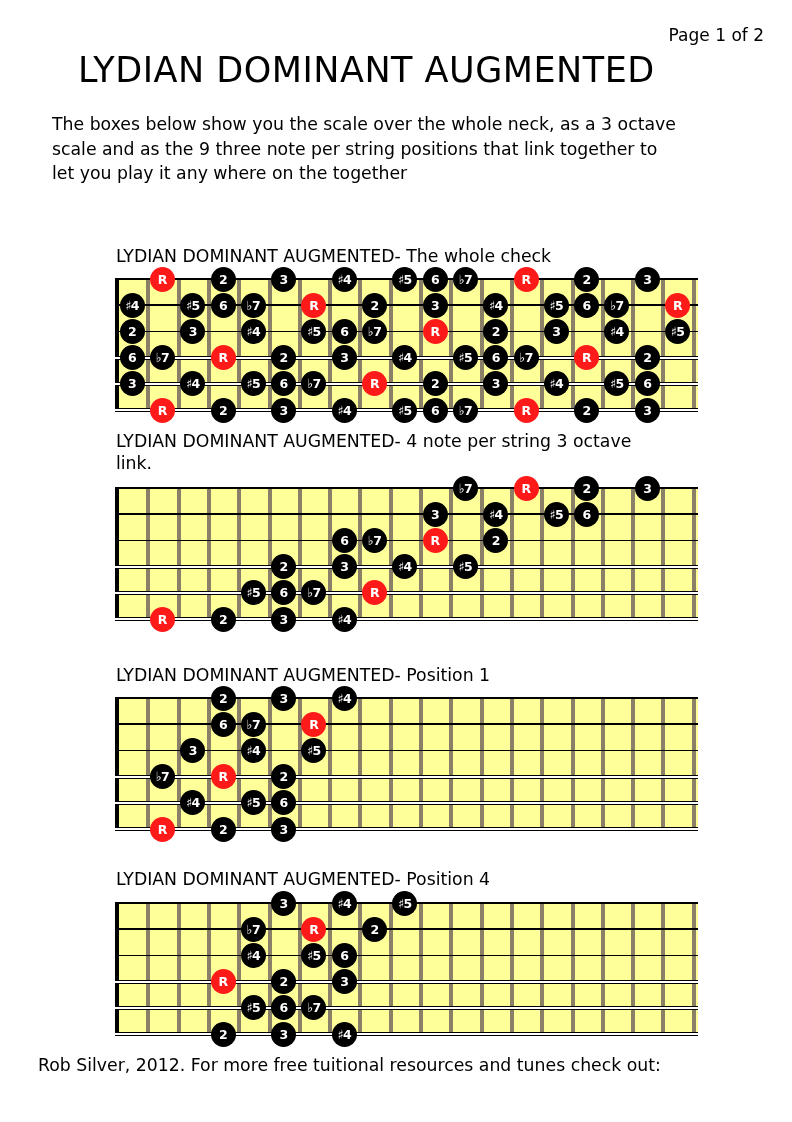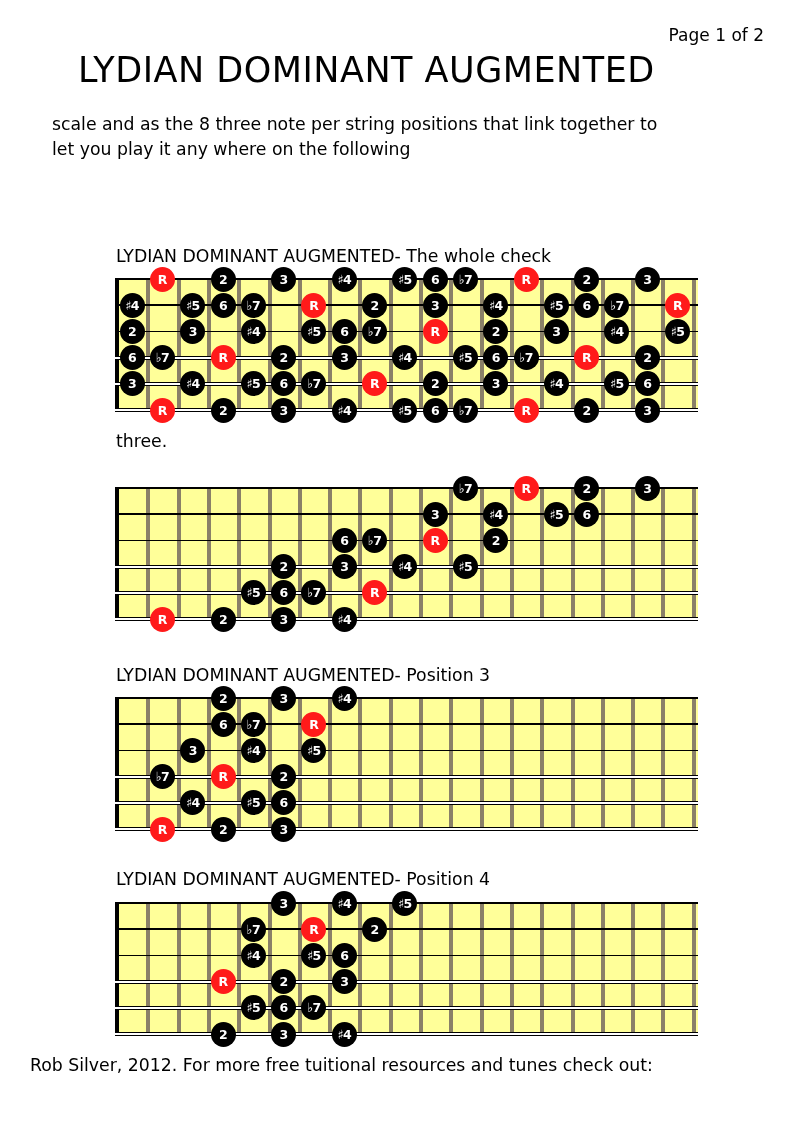--- a/index.html
+++ b/index.html
@@ -12,31 +12,32 @@
   .diag-title { position:absolute; left:116px; font-size:17.3px; line-height:22px; white-space:nowrap; }
   .board { position:absolute; left:115px; width:583px; background:#ffff99; }
   .nut { position:absolute; left:0; width:4px; background:#000; }
   .fret { position:absolute; width:4px; background:#8a8068; }
   .string-thin { position:absolute; left:0; height:1.5px; background:#000; }
   .string-wound { position:absolute; left:0; height:2px; background:#fff; border-top:1px solid #000; border-bottom:1px solid #000; }
   .dot { position:absolute; width:25px; height:25px; border-radius:50%; background:#000; color:#fff;
          font-family:"DejaVu Sans", sans-serif; font-weight:bold; font-size:12.5px; line-height:25px;
          text-align:center; margin-left:-12.5px; margin-top:-12.5px; letter-spacing:-0.5px; }
   .dot.root { background:#ff1a1a; }
-  .footer { position:absolute; left:30px; top:1053px; font-size:17.3px; line-height:24px; white-space:nowrap; }
+  .footer { position:absolute; left:38px; top:1053px; font-size:17.3px; line-height:24px; white-space:nowrap; }
 </style>
 </head>
 <body>
 
 <div class="page-num">Page 1 of 2</div>
 <div class="title">LYDIAN DOMINANT AUGMENTED</div>
 
 <div class="intro">
-  <div>scale and as the 8 three note per string positions that link together to</div>
-  <div>let you play it any where on the following</div>
+  <div>The boxes below show you the scale over the whole neck, as a 3 octave</div>
+  <div>scale and as the 9 three note per string positions that link together to</div>
+  <div>let you play it any where on the together</div>
 </div>
 
 <div id="diagrams">
     <div class="diag-title" style="top: 245px;">
       <div>LYDIAN DOMINANT AUGMENTED- The whole check</div>
     </div>
     <div class="board" style="top: 279px; height: 131px;">
       <div class="nut" style="top: 0px; height: 131px;"></div>
       <div class="fret" style="left: 31.3px; top: 0px; height: 131px;"></div>
       <div class="fret" style="left: 61.6px; top: 0px; height: 131px;"></div>
@@ -123,21 +124,22 @@
       <div class="dot" style="left: 168.65px; top: 131px;">3</div>
       <div class="dot" style="left: 229.25px; top: 131px;">♯4</div>
       <div class="dot" style="left: 289.85px; top: 131px;">♯5</div>
       <div class="dot" style="left: 320.15px; top: 131px;">6</div>
       <div class="dot" style="left: 350.45px; top: 131px;">♭7</div>
       <div class="dot root" style="left: 411.05px; top: 131px;">R</div>
       <div class="dot" style="left: 471.65px; top: 131px;">2</div>
       <div class="dot" style="left: 532.25px; top: 131px;">3</div>
     </div>
     <div class="diag-title" style="top: 430px;">
-      <div>three.</div>
+      <div>LYDIAN DOMINANT AUGMENTED- 4 note per string 3 octave</div>
+      <div>link.</div>
     </div>
     <div class="board" style="top: 488px; height: 131px;">
       <div class="nut" style="top: 0px; height: 131px;"></div>
       <div class="fret" style="left: 31.3px; top: 0px; height: 131px;"></div>
       <div class="fret" style="left: 61.6px; top: 0px; height: 131px;"></div>
       <div class="fret" style="left: 91.9px; top: 0px; height: 131px;"></div>
       <div class="fret" style="left: 122.2px; top: 0px; height: 131px;"></div>
       <div class="fret" style="left: 152.5px; top: 0px; height: 131px;"></div>
       <div class="fret" style="left: 182.8px; top: 0px; height: 131px;"></div>
       <div class="fret" style="left: 213.1px; top: 0px; height: 131px;"></div>
@@ -178,21 +180,21 @@
       <div class="dot" style="left: 138.35px; top: 104.8px;">♯5</div>
       <div class="dot" style="left: 168.65px; top: 104.8px;">6</div>
       <div class="dot" style="left: 198.95px; top: 104.8px;">♭7</div>
       <div class="dot root" style="left: 259.55px; top: 104.8px;">R</div>
       <div class="dot root" style="left: 47.45px; top: 131px;">R</div>
       <div class="dot" style="left: 108.05px; top: 131px;">2</div>
       <div class="dot" style="left: 168.65px; top: 131px;">3</div>
       <div class="dot" style="left: 229.25px; top: 131px;">♯4</div>
     </div>
     <div class="diag-title" style="top: 664px;">
-      <div>LYDIAN DOMINANT AUGMENTED- Position 3</div>
+      <div>LYDIAN DOMINANT AUGMENTED- Position 1</div>
     </div>
     <div class="board" style="top: 698px; height: 131px;">
       <div class="nut" style="top: 0px; height: 131px;"></div>
       <div class="fret" style="left: 31.3px; top: 0px; height: 131px;"></div>
       <div class="fret" style="left: 61.6px; top: 0px; height: 131px;"></div>
       <div class="fret" style="left: 91.9px; top: 0px; height: 131px;"></div>
       <div class="fret" style="left: 122.2px; top: 0px; height: 131px;"></div>
       <div class="fret" style="left: 152.5px; top: 0px; height: 131px;"></div>
       <div class="fret" style="left: 182.8px; top: 0px; height: 131px;"></div>
       <div class="fret" style="left: 213.1px; top: 0px; height: 131px;"></div>

